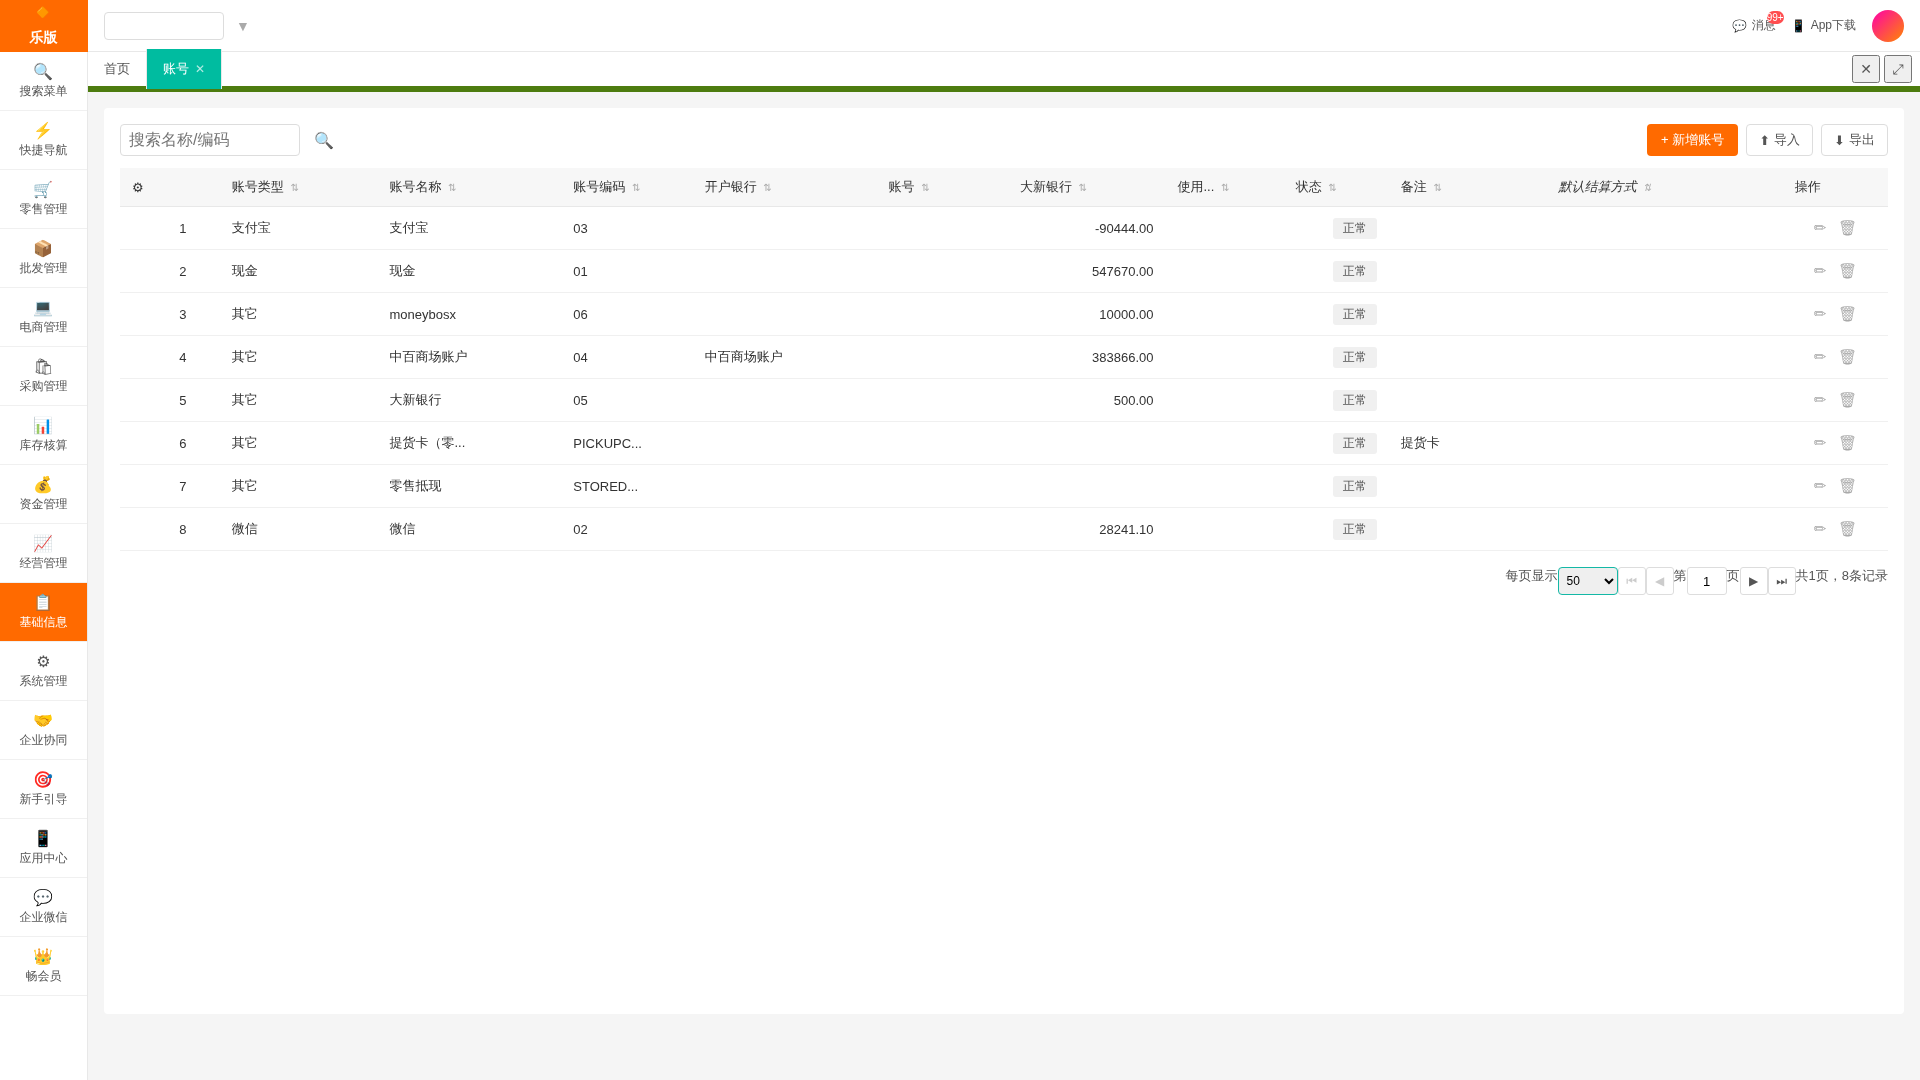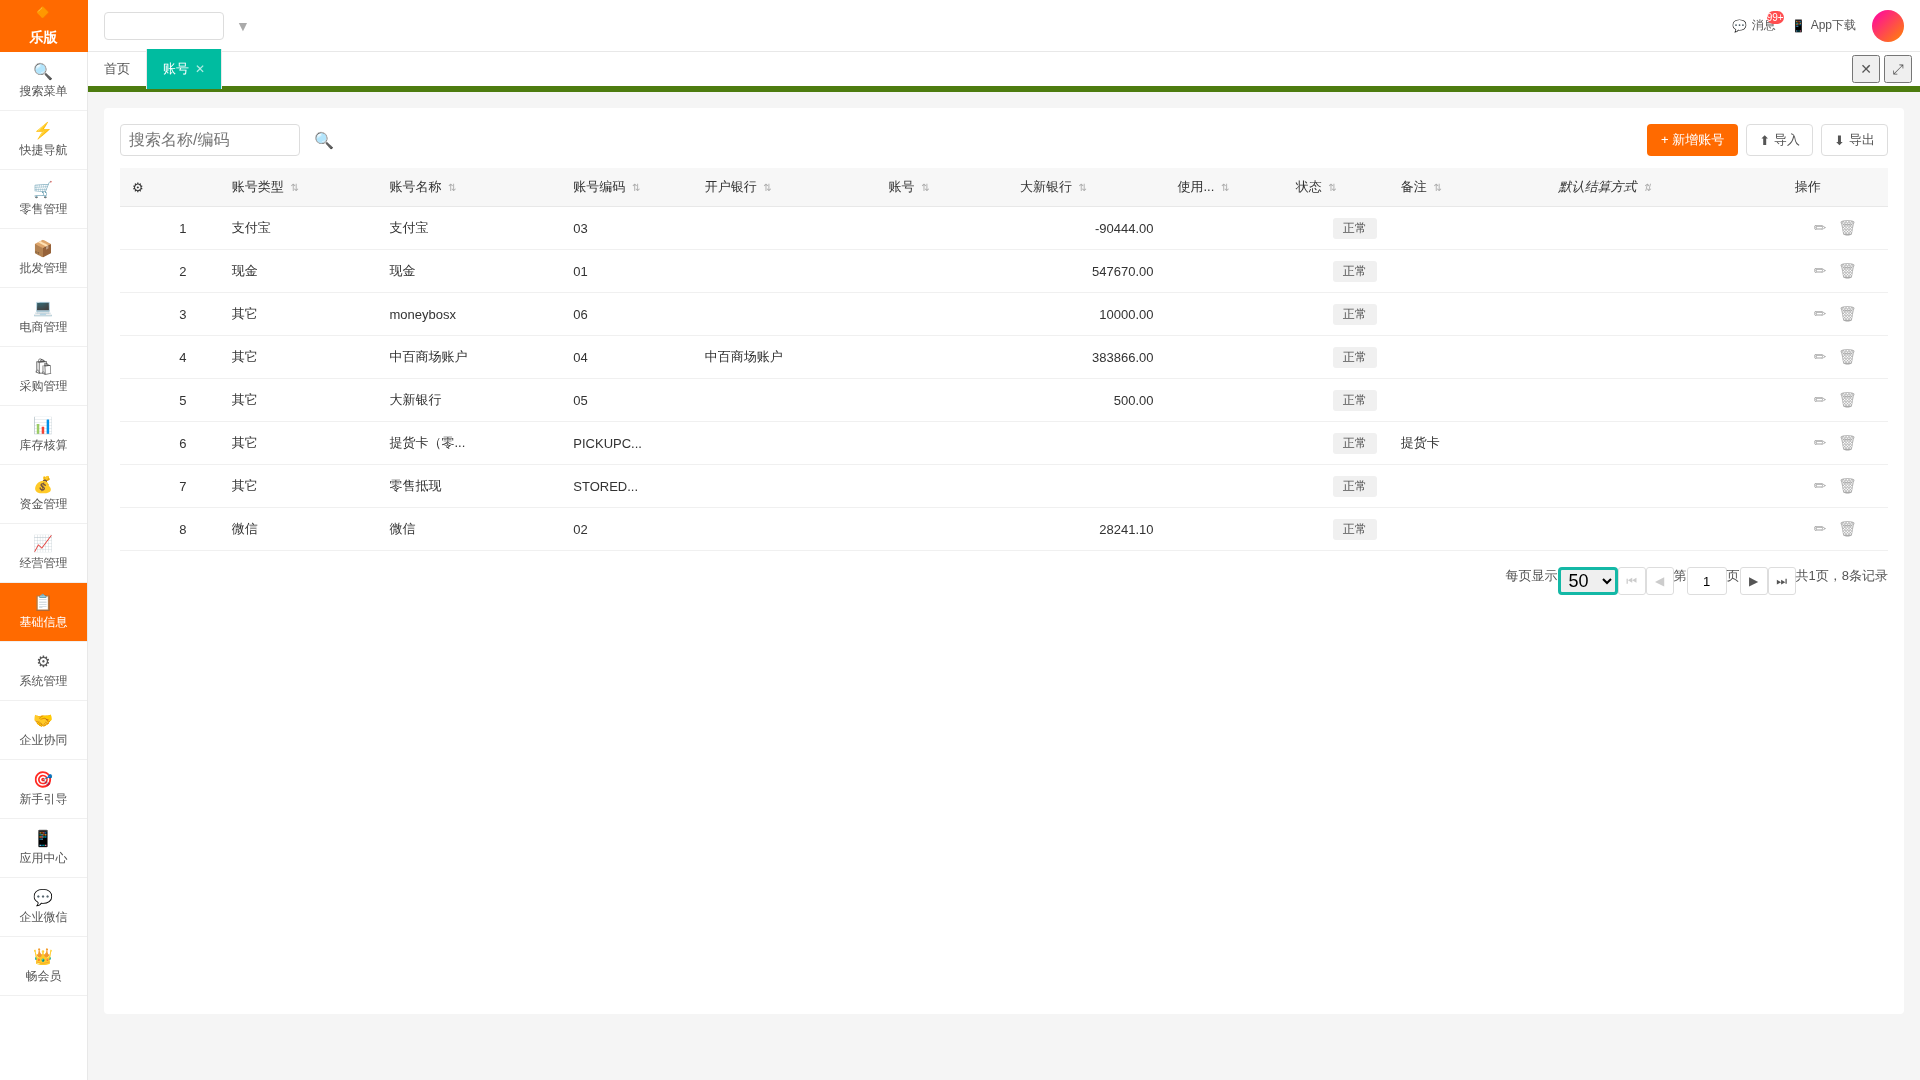--- a/index.html
+++ b/index.html
@@ -285,24 +285,24 @@
     .pagination {
       display: flex;
       justify-content: flex-end;
       padding: 16px 0 4px;
       font-size: 13px;
       color: #555;
     }
     .page-size-select {
       width: 60px;
       height: 28px;
-      border: 3px solid #14b8a6;
+      border: 1px solid #14b8a6;
       border-radius: 4px;
       padding: 0 4px;
-      font-size: 18px;
+      font-size: 12px;
     }
     .page-nav-btn {
       width: 28px;
       height: 28px;
       border: 1px solid #ddd;
       background: #fff;
       border-radius: 3px;
       cursor: pointer;
       display: flex;
       align-items: center;

